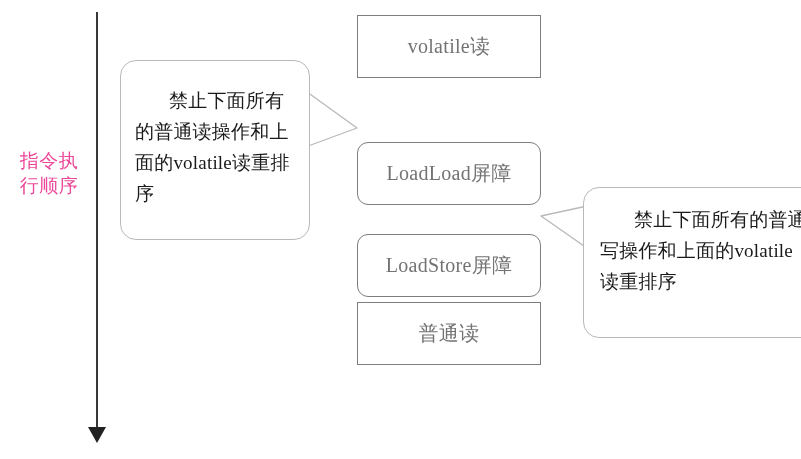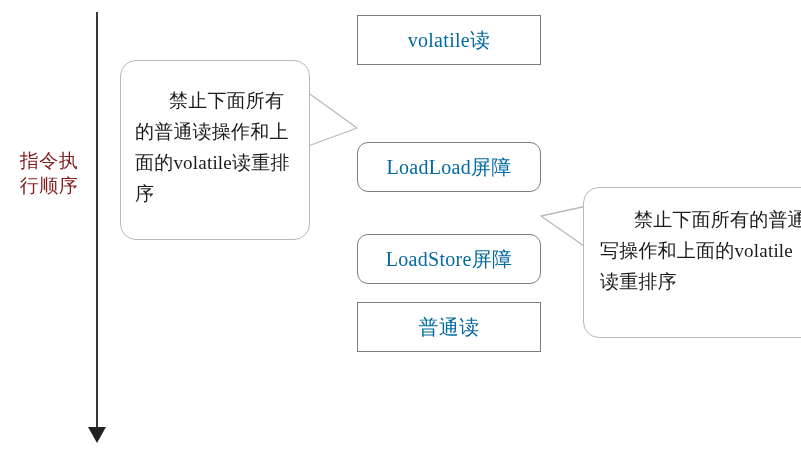--- a/index.html
+++ b/index.html
@@ -31,38 +31,38 @@
   
   .axis-label {
     position: absolute;
     left: 10px;
     top: 148px;
     width: 78px;
     text-align: center;
     font-size: 19px;
     line-height: 25px;
     letter-spacing: 0.5px;
-    color: #7f1d1d;
+    color: #ec4899;
     white-space: pre-line;
   }
 
   
   .op-box {
     position: absolute;
     left: 357px;
     width: 184px;
-    height: 50px;
+    height: 63px;
     box-sizing: border-box;
     display: flex;
     align-items: center;
     justify-content: center;
     background: #ffffff;
     border: 1.4px solid #8f8f8f;
     font-size: 20px;
-    color: #0369a1;
+    color: #737373;
     letter-spacing: 0.3px;
   }
   .op-box.rounded {
     border-radius: 11px;
     border-color: #7e7e7e;
     margin-top: 44px;
   }
   .op-box.sharp {
     border-radius: 0;
     border-color: #7d7d7d;

